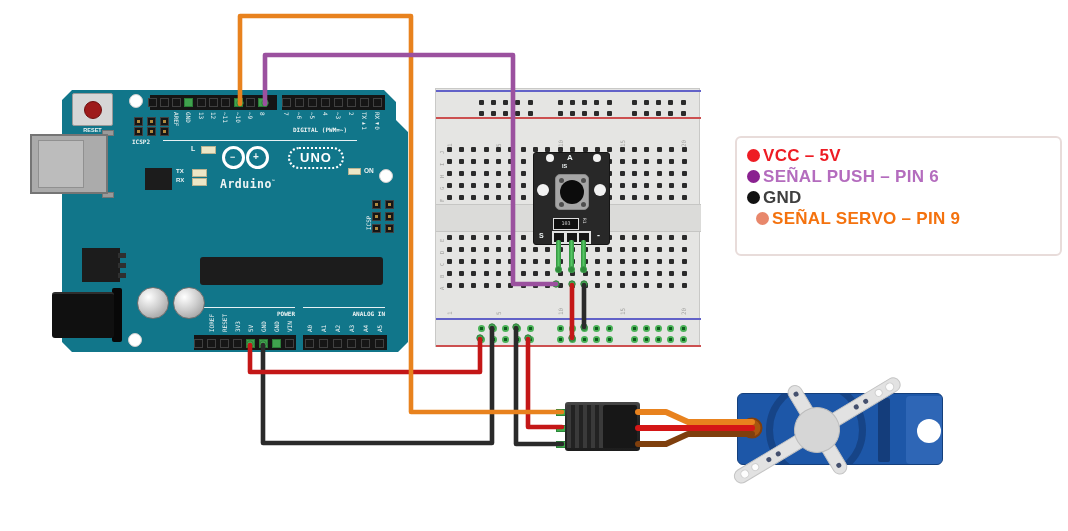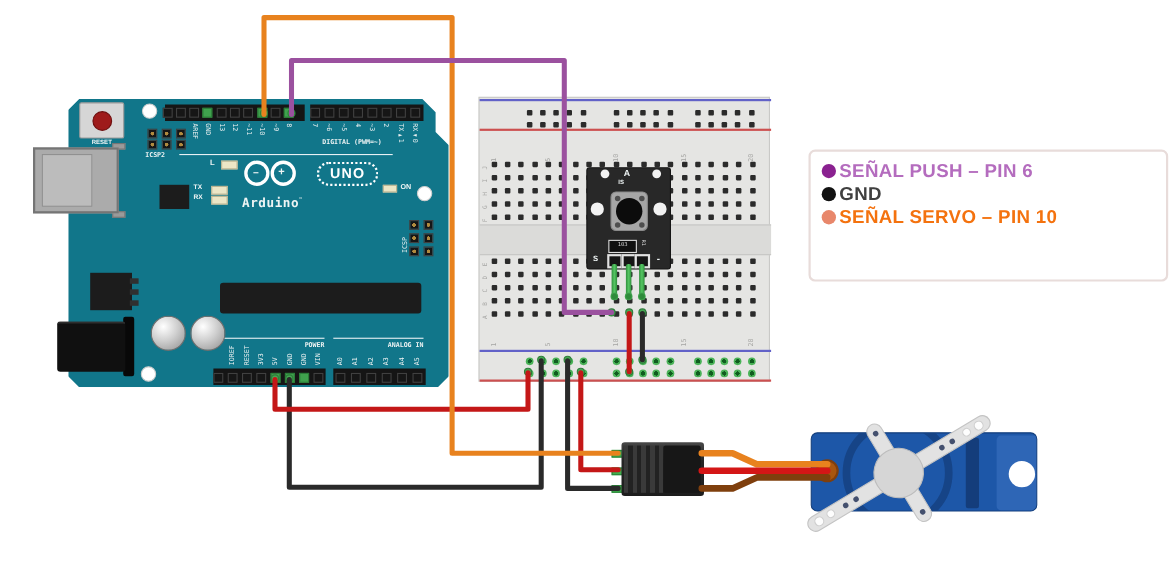--- a/index.html
+++ b/index.html
@@ -540,30 +540,34 @@
         <div class="abs legend-dotend" style="left: 22px; top: 114px;"></div>
         <div class="abs leg" style="left: 36px; top: 88px;"></div>
         <div class="abs legend-dotend" style="left: 35px; top: 114px;"></div>
         <div class="abs leg" style="left: 48px; top: 88px;"></div>
         <div class="abs legend-dotend" style="left: 47px; top: 114px;"></div>
       </div>
   </div>
 
   <div class="abs legend" id="legend-box">
       <div class="lg-row">
+        <span class="lg-dot" style="background: rgb(238, 28, 36);"></span>
+        <span class="lg-text" style="color: rgb(238, 28, 36);">VCC – 5V</span>
+      </div>
+      <div class="lg-row">
         <span class="lg-dot" style="background: rgb(138, 33, 144);"></span>
         <span class="lg-text" style="color: rgb(180, 108, 190);">SEÑAL PUSH – PIN 6</span>
       </div>
       <div class="lg-row">
         <span class="lg-dot" style="background: rgb(18, 18, 18);"></span>
         <span class="lg-text" style="color: rgb(63, 63, 63);">GND</span>
       </div>
       <div class="lg-row">
         <span class="lg-dot" style="background: rgb(232, 135, 107);"></span>
-        <span class="lg-text" style="color: rgb(244, 114, 14);">SEÑAL SERVO – PIN 10</span>
+        <span class="lg-text" style="color: rgb(244, 114, 14);">SEÑAL SERVO – PIN 9</span>
       </div>
     </div>
 
   <div class="abs connector">
     <div class="abs conn-pin" style="top:8px;"></div>
     <div class="abs conn-pin" style="top:24px;"></div>
     <div class="abs conn-pin" style="top:40px;"></div>
     <div class="abs conn-house"></div>
     <div class="abs conn-ridge"></div>
     <div class="abs conn-right"></div>

